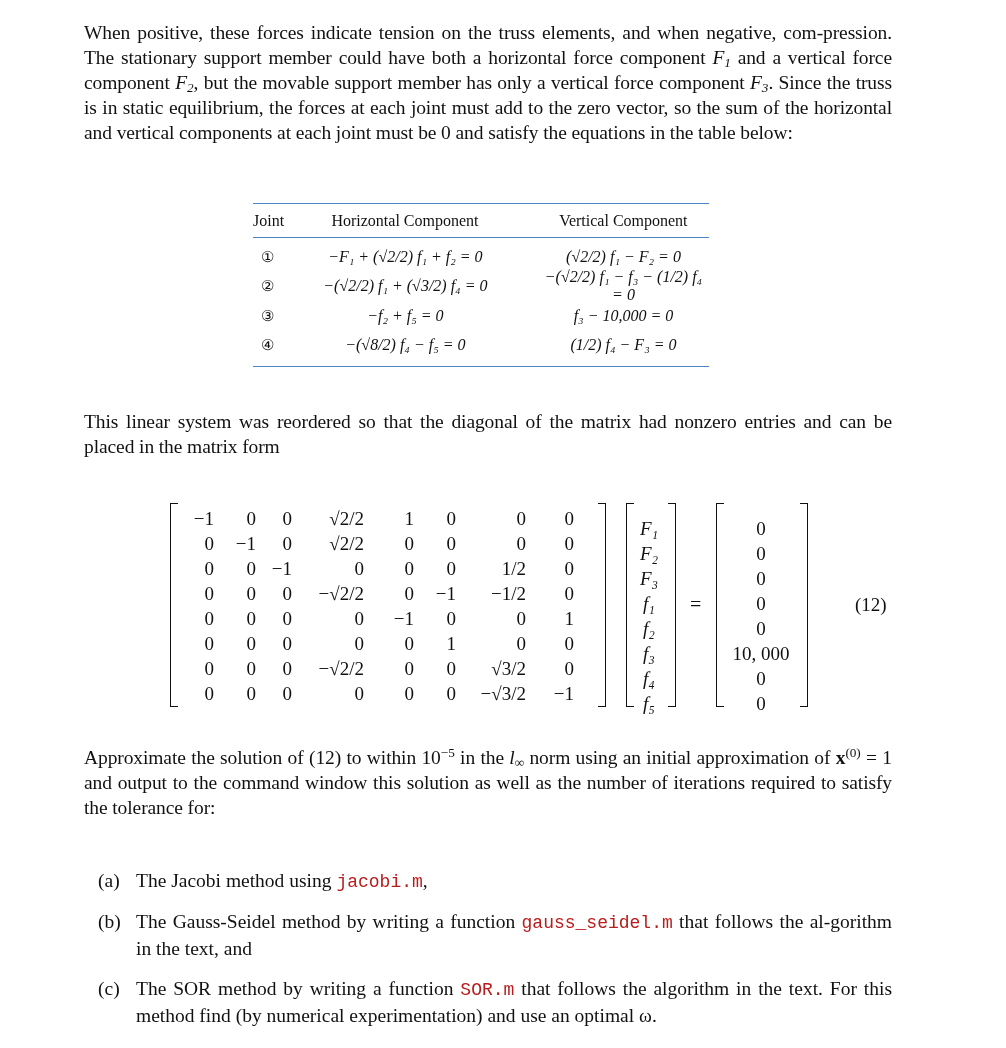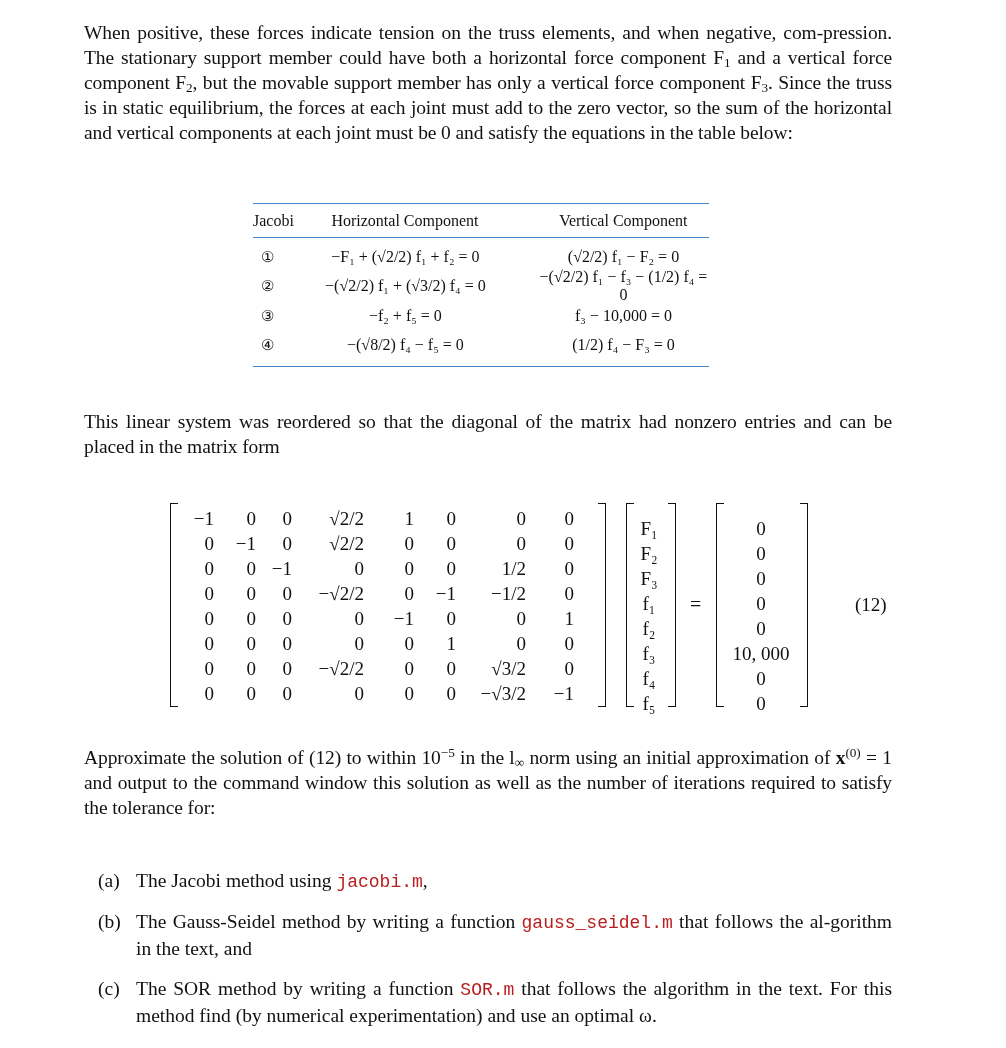--- a/index.html
+++ b/index.html
@@ -6,21 +6,21 @@
   body {
     width: 1006px; height: 1048px; position: relative; overflow: hidden;
     font-family: "Liberation Serif", "DejaVu Serif", serif;
     color: #111111;
   }
   .para {
     position: absolute; left: 84px; width: 808px;
     font-size: 19.5px; line-height: 25px; text-align: justify;
     letter-spacing: -0.1px;
   }
-  .it { }
+  .it { font-style: italic; }
   sub { font-size: 0.68em; vertical-align: -0.25em; line-height: 0; }
   sup { font-size: 0.68em; vertical-align: 0.55em; line-height: 0; }
   .code { font-family: "Liberation Mono", "DejaVu Sans Mono", monospace; color: #b91c1c; font-size: 18px; }
 
   
   .joint-table {
     position: absolute; left: 253px; top: 203px; width: 456px;
     border-top: 1.5px solid #4a86c5; border-bottom: 1.5px solid #4a86c5;
     font-size: 16px;
   }
@@ -47,21 +47,21 @@
   .list-item .lbl { width: 38px; flex: none; }
   .list-item .txt { flex: 1; text-align: justify; }
 </style>
 </head>
 <body>
 
 <div class="para" style="top:20px;"><span>When positive, these forces indicate tension on the truss elements, and when negative, com-pression. The stationary support member could have both a horizontal force component </span><span class="it"><span>F</span><sub>1</sub></span><span> and a vertical force component </span><span class="it"><span>F</span><sub>2</sub></span><span>, but the movable support member has only a vertical force component </span><span class="it"><span>F</span><sub>3</sub></span><span>. Since the truss is in static equilibrium, the forces at each joint must add to the zero vector, so the sum of the horizontal and vertical components at each joint must be 0 and satisfy the equations in the table below:</span></div>
 
 <div class="joint-table">
   <div class="jt-head">
-    <div class="c-joint">Jacobi</div>
+    <div class="c-joint">Joint</div>
     <div class="c-h">Horizontal Component</div>
     <div class="c-v">Vertical Component</div>
   </div>
   <div class="jt-body" id="jt-body">
       <div class="jt-row">
         <div class="c-joint body">①</div>
         <div class="c-h it">−F₁ + (√2/2) f₁ + f₂ = 0</div>
         <div class="c-v it">(√2/2) f₁ − F₂ = 0</div>
       </div>
       <div class="jt-row">

